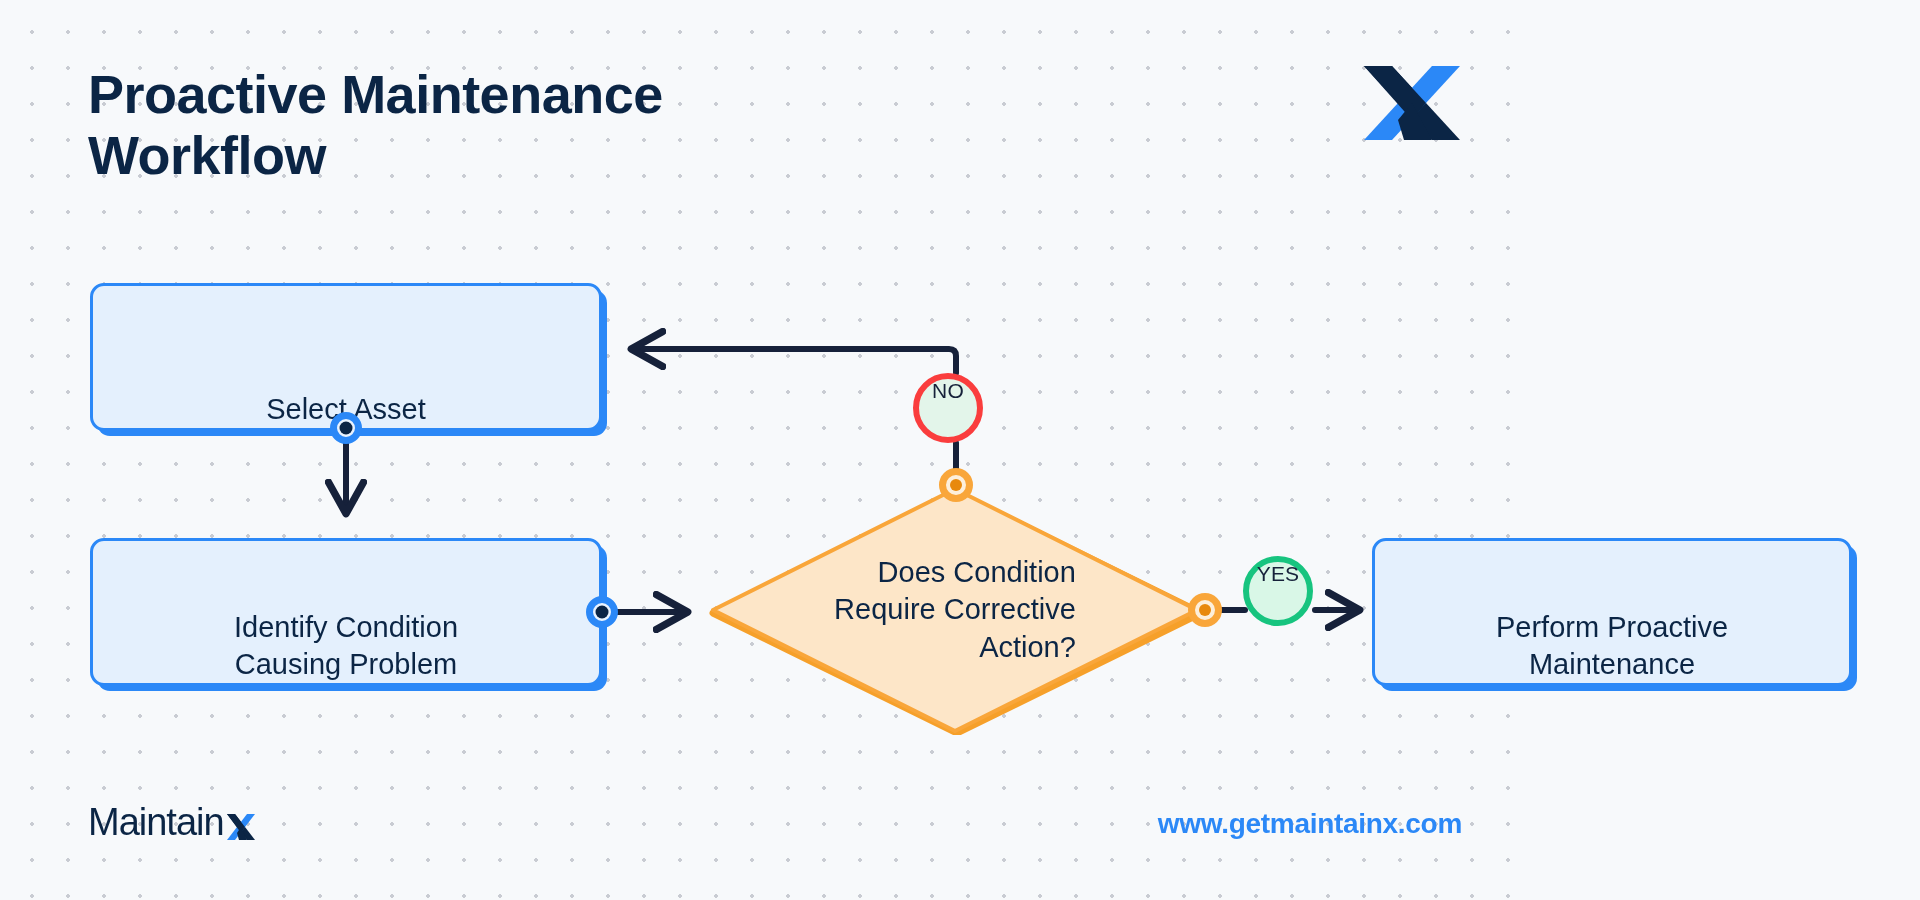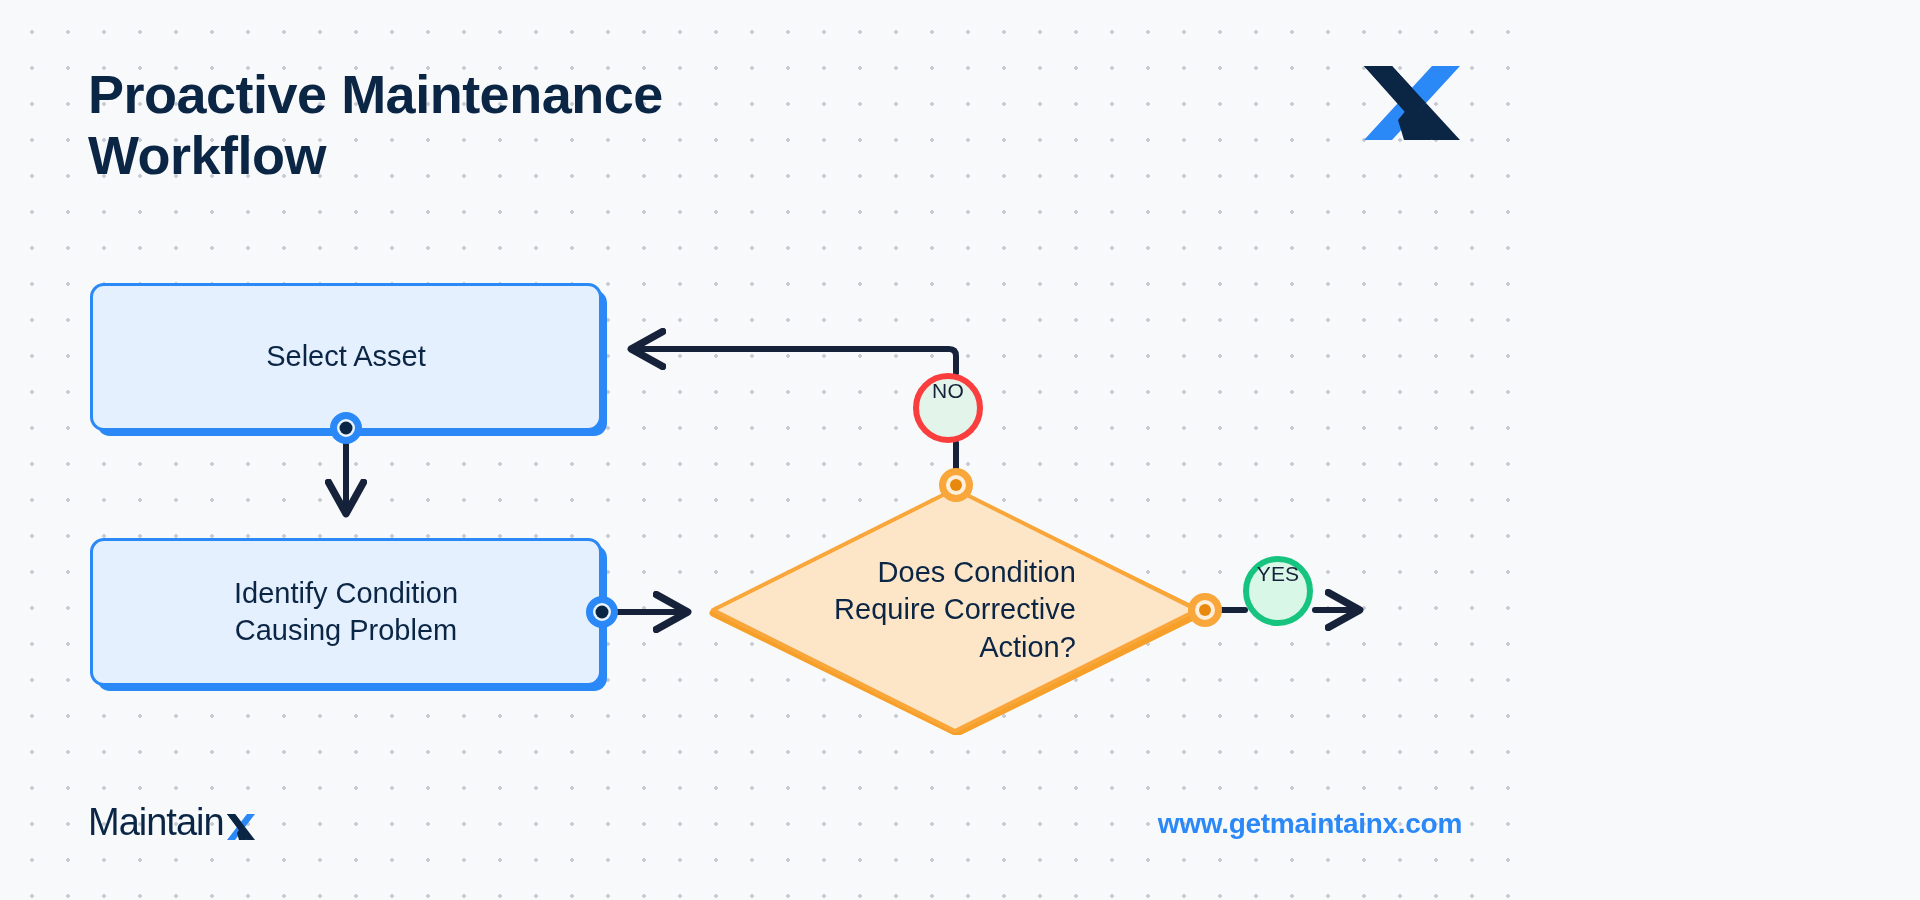--- a/index.html
+++ b/index.html
@@ -74,21 +74,21 @@
     letter-spacing: -0.3px;
     color: #2b88f7;
     margin-top: 32px;
   }
 
   
   .node {
     position: absolute;
     box-sizing: border-box;
     display: flex;
-    align-items: center;
+    align-items: flex-end;
     justify-content: center;
     text-align: center;
     color: #0b2545;
     font-size: 29px;
     line-height: 1.28;
     white-space: pre-line;
   }
   .node-process {
     background: #e4f0fd;
     border: 3px solid #2b88f7;
@@ -262,20 +262,24 @@
   <div id="node-decision">
     <svg class="diamond-svg" viewBox="0 0 500 250" preserveAspectRatio="none" aria-hidden="true">
       <polygon points="252,8 496,128 252,248 8,128" fill="#f6a02a" stroke="#f6a02a" stroke-width="7" stroke-linejoin="round"></polygon>
       <polygon points="250,4 492,125 250,246 8,125" fill="#fde6c8" stroke="#f9a63a" stroke-width="4" stroke-linejoin="round"></polygon>
     </svg>
     <div class="diamond-label">Does Condition
 Require Corrective
 Action?</div>
   </div>
 
+  <div class="node node-process" id="node-perform">
+    <span>Perform Proactive
+Maintenance</span>
+  </div>
 
   <span class="conn-dot conn-blue" id="dot-select-asset-out"></span>
   <span class="conn-dot conn-blue" id="dot-identify-out"></span>
   <span class="conn-dot conn-orange" id="dot-decision-in-top"></span>
   <span class="conn-dot conn-orange" id="dot-decision-out-yes"></span>
 
   <div class="branch-badge" id="badge-no">
     <span>NO</span>
   </div>
   <div class="branch-badge" id="badge-yes">

